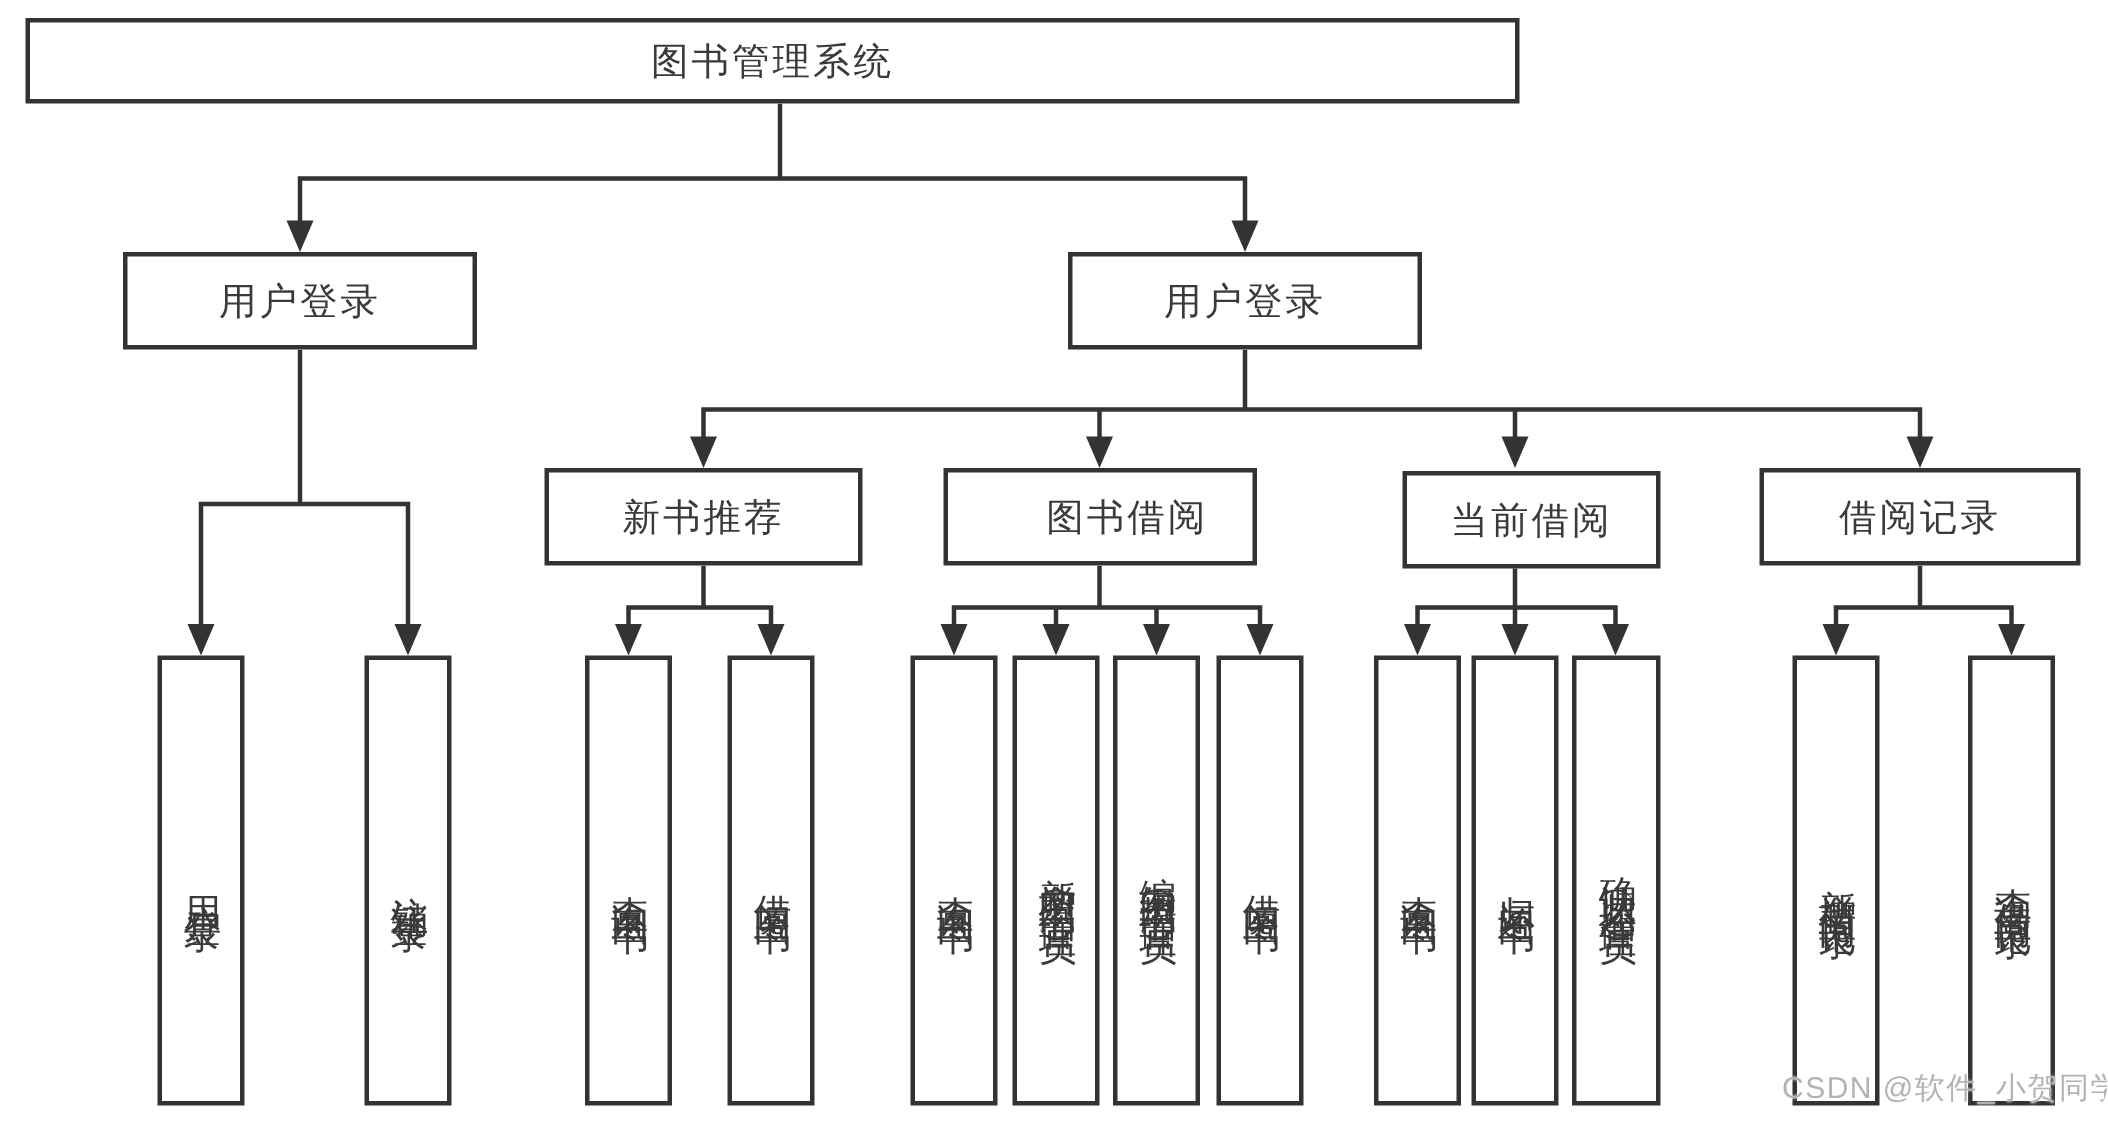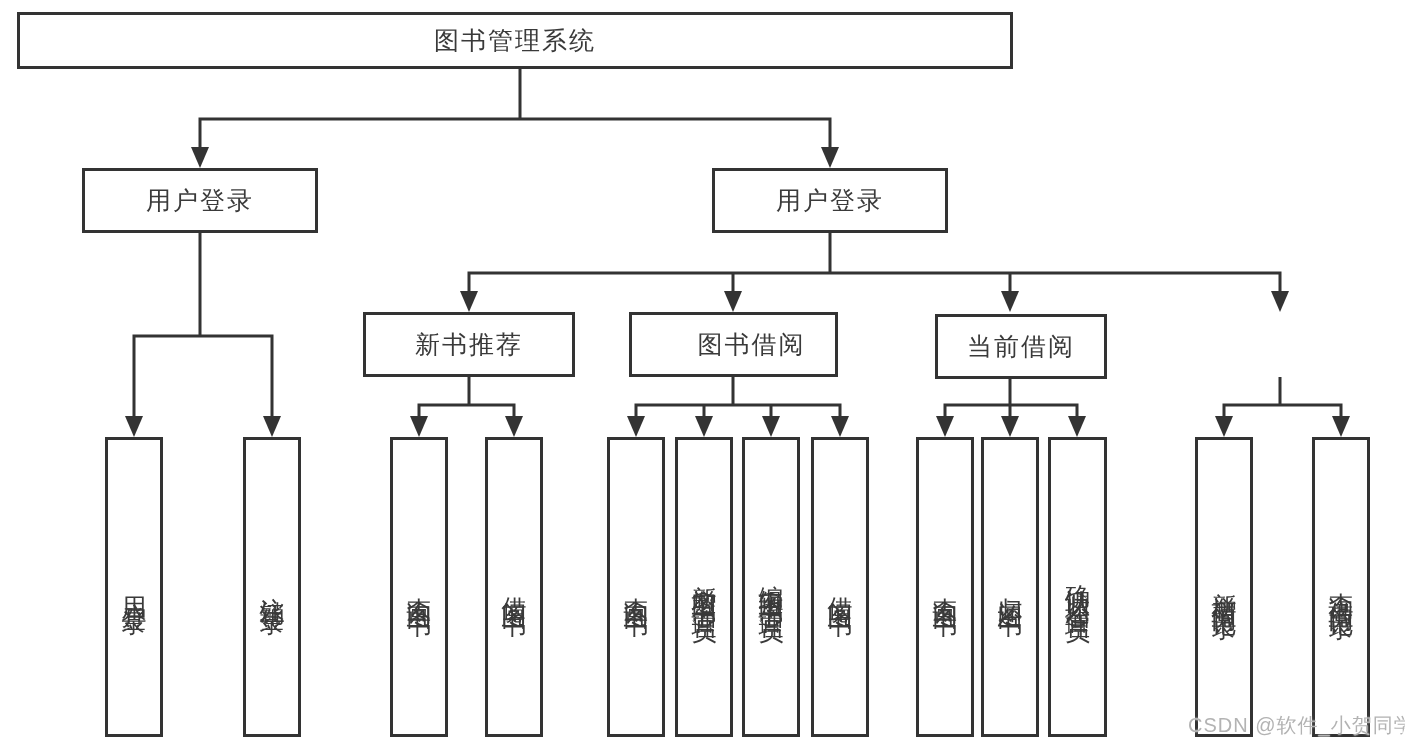--- a/index.html
+++ b/index.html
@@ -108,20 +108,21 @@
   </svg>
 
   <div class="hbox" style="left:17px;top:12px;width:996px;height:57px;">图书管理系统</div>
 
   <div class="hbox" style="left:82px;top:168px;width:236px;height:65px;">用户登录</div>
   <div class="hbox" style="left:712px;top:168px;width:236px;height:65px;">用户登录</div>
 
   <div class="hbox" style="left:363px;top:312px;width:212px;height:65px;">新书推荐</div>
   <div class="hbox" style="left:629px;top:312px;width:209px;height:65px;padding-left:36px;">图书借阅</div>
   <div class="hbox" style="left:903px;top:314px;width:172px;height:65px;margin-left:32px;">当前借阅</div>
+  <div class="hbox" style="left:1173px;top:312px;width:214px;height:65px;">借阅记录</div>
 
   <div class="vbox" style="left:105px;width:58px;">
     <span class="vtext">用户登录</span>
   </div>
   <div class="vbox" style="left:243px;width:58px;">
     <span class="vtext">注销登录</span>
   </div>
 
   <div class="vbox" style="left:390px;width:58px;">
     <span class="vtext">查询图书</span>

